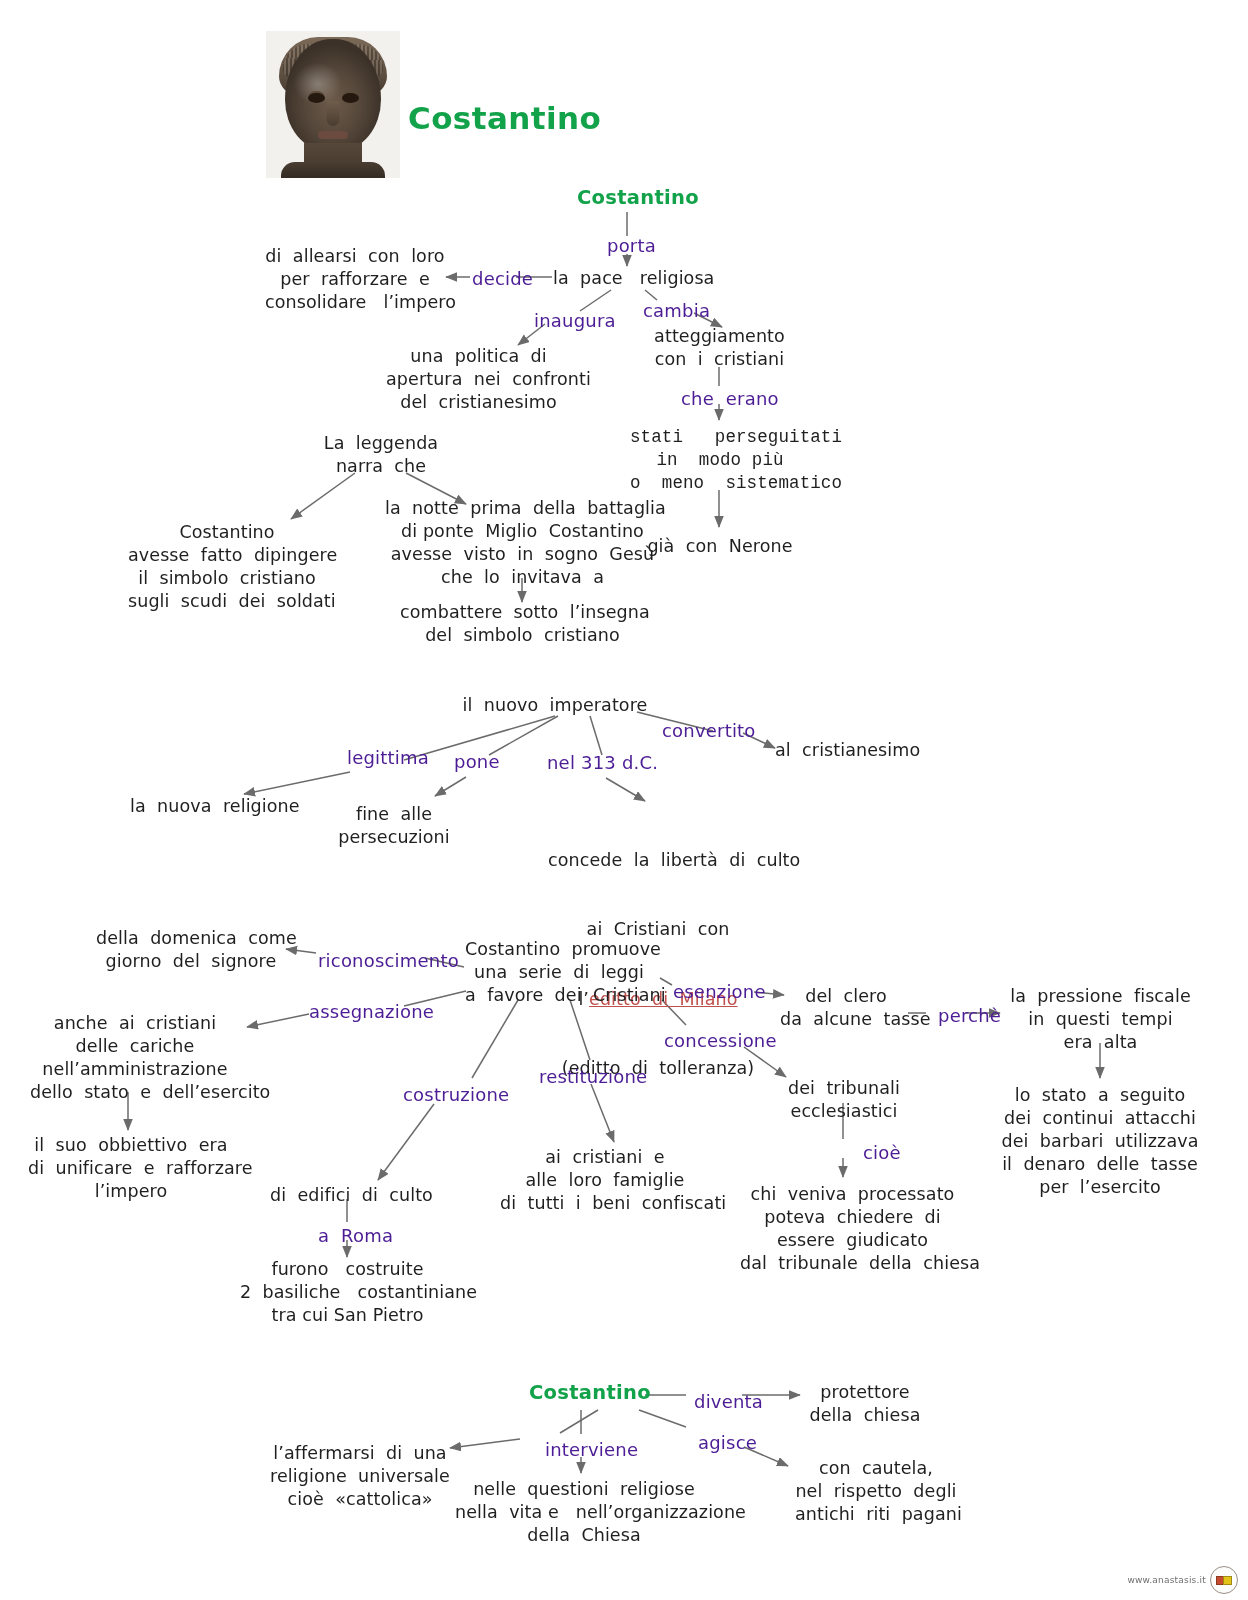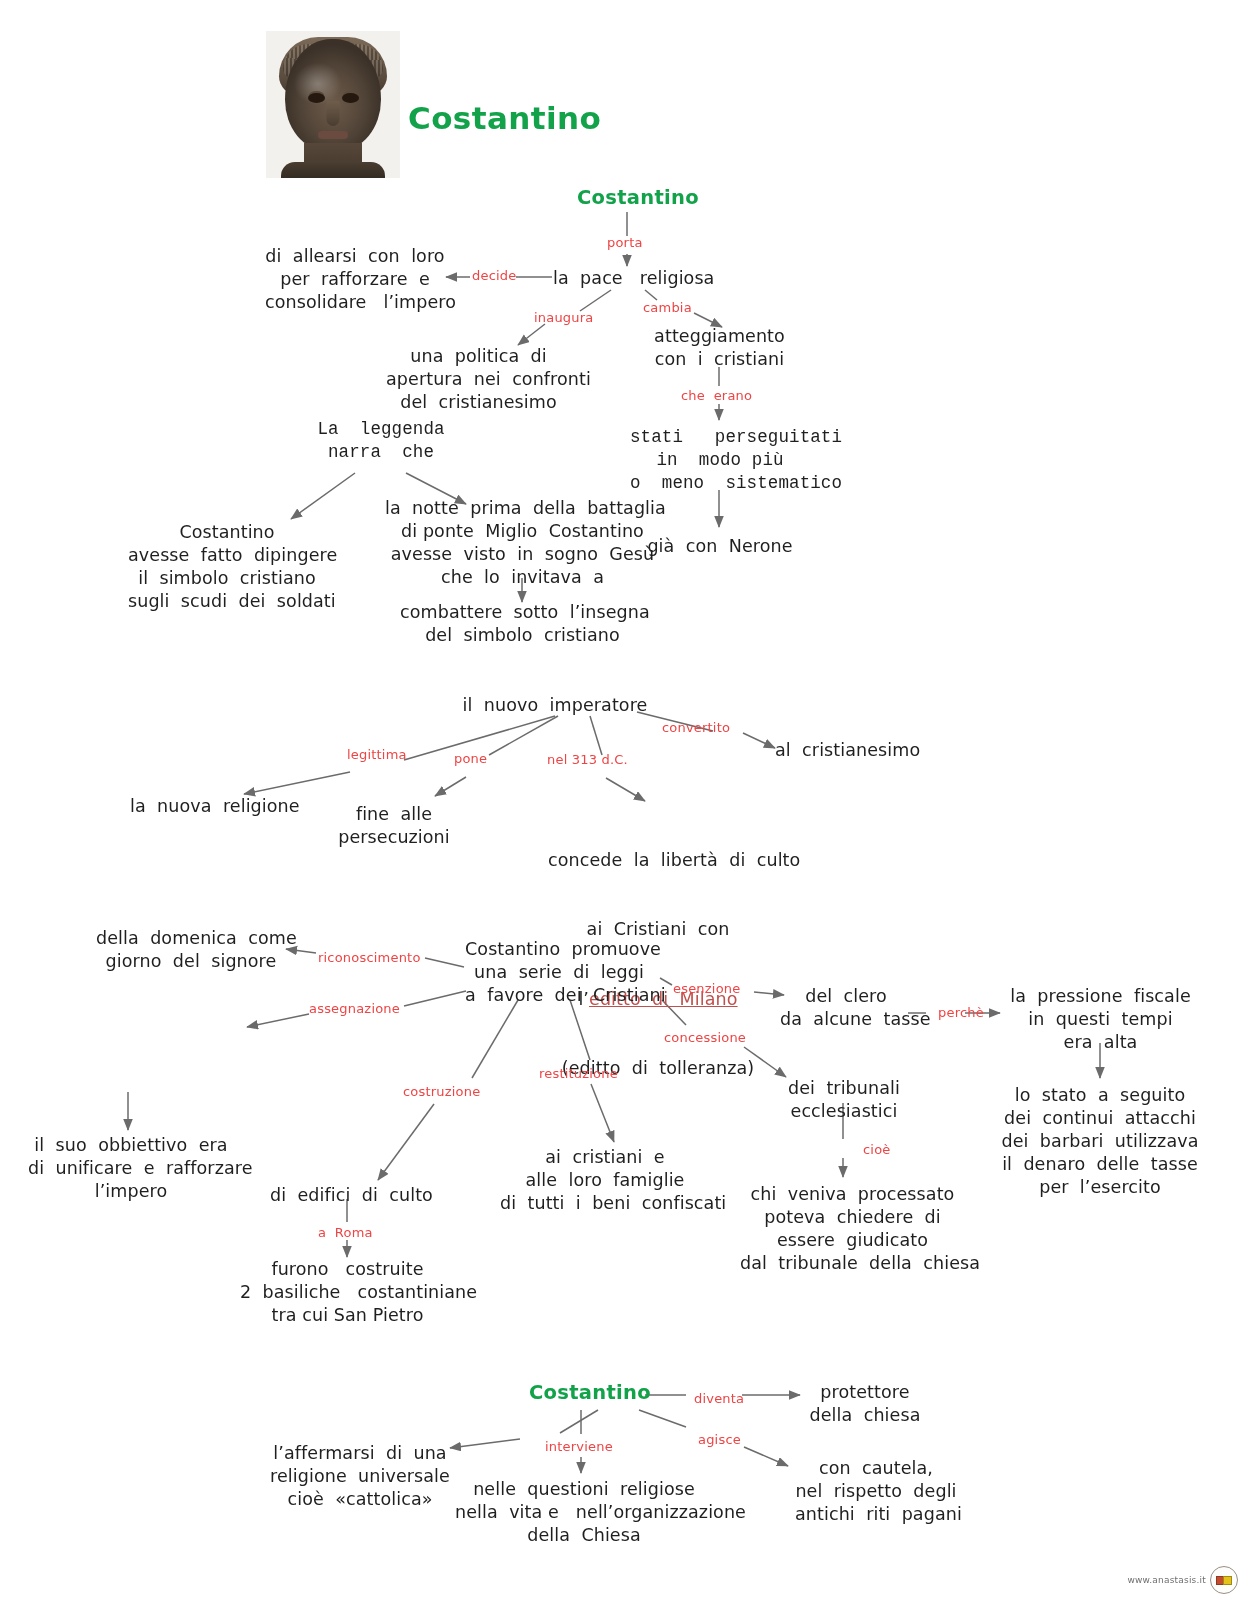--- a/index.html
+++ b/index.html
@@ -15,22 +15,22 @@
     position:absolute;
     font-size:17.5px;
     line-height:1.32;
     color:#1f1f1f;
     white-space:pre;
     text-align:center;
     letter-spacing:0.1px;
   }
   .link-label{
     position:absolute;
-    font-size:13px;
-    color:#ef4444;
+    font-size:18px;
+    color:#4c1d95;
     white-space:pre;
     letter-spacing:0.2px;
   }
   .title-green{
     position:absolute;
     color:#12a24a;
     font-weight:bold;
     white-space:pre;
   }
   #main-title{
@@ -221,21 +221,21 @@
   <div class="link-label" style="left:643px;top:300px;">cambia</div>
   <div class="node" style="left:637px;top:325px;width:165px;">atteggiamento
 con  i  cristiani</div>
 
   <div class="link-label" style="left:681px;top:388px;">che  erano</div>
   <div class="node" style="left:630px;top:426px;width:180px;font-family:Liberation Mono, monospace;">stati   perseguitati
 in  modo più
 o  meno  sistematico</div>
   <div class="node" style="left:644px;top:535px;width:152px;">già  con  Nerone</div>
 
-  <div class="node" style="left:316px;top:418px;width:130px;font-family:Liberation Mono, monospace;">La  leggenda
+  <div class="node" style="left:316px;top:432px;width:130px;">La  leggenda
 narra  che</div>
   <div class="node" style="left:128px;top:521px;width:198px;">Costantino
 avesse  fatto  dipingere
 il  simbolo  cristiano
 sugli  scudi  dei  soldati</div>
   <div class="node" style="left:385px;top:497px;width:275px;">la  notte  prima  della  battaglia
 di ponte  Miglio  Costantino
 avesse  visto  in  sogno  Gesù
 che  lo  invitava  a</div>
   <div class="node" style="left:400px;top:601px;width:245px;">combattere  sotto  l’insegna
@@ -262,20 +262,24 @@
 
   <div class="node" style="left:465px;top:938px;width:188px;">Costantino  promuove
 una  serie  di  leggi
 a  favore  dei  Cristiani</div>
 
   <div class="link-label" style="left:318px;top:950px;">riconoscimento</div>
   <div class="node" style="left:96px;top:927px;width:190px;">della  domenica  come
 giorno  del  signore</div>
 
   <div class="link-label" style="left:309px;top:1001px;">assegnazione</div>
+  <div class="node" style="left:30px;top:1012px;width:210px;">anche  ai  cristiani
+delle  cariche
+nell’amministrazione
+dello  stato  e  dell’esercito</div>
   <div class="node" style="left:28px;top:1134px;width:206px;">il  suo  obbiettivo  era
 di  unificare  e  rafforzare
 l’impero</div>
 
   <div class="link-label" style="left:403px;top:1084px;">costruzione</div>
   <div class="node" style="left:270px;top:1184px;width:155px;">di  edifici  di  culto</div>
   <div class="link-label" style="left:318px;top:1225px;">a  Roma</div>
   <div class="node" style="left:240px;top:1258px;width:215px;">furono   costruite
 2  basiliche   costantiniane
 tra cui San Pietro</div>

